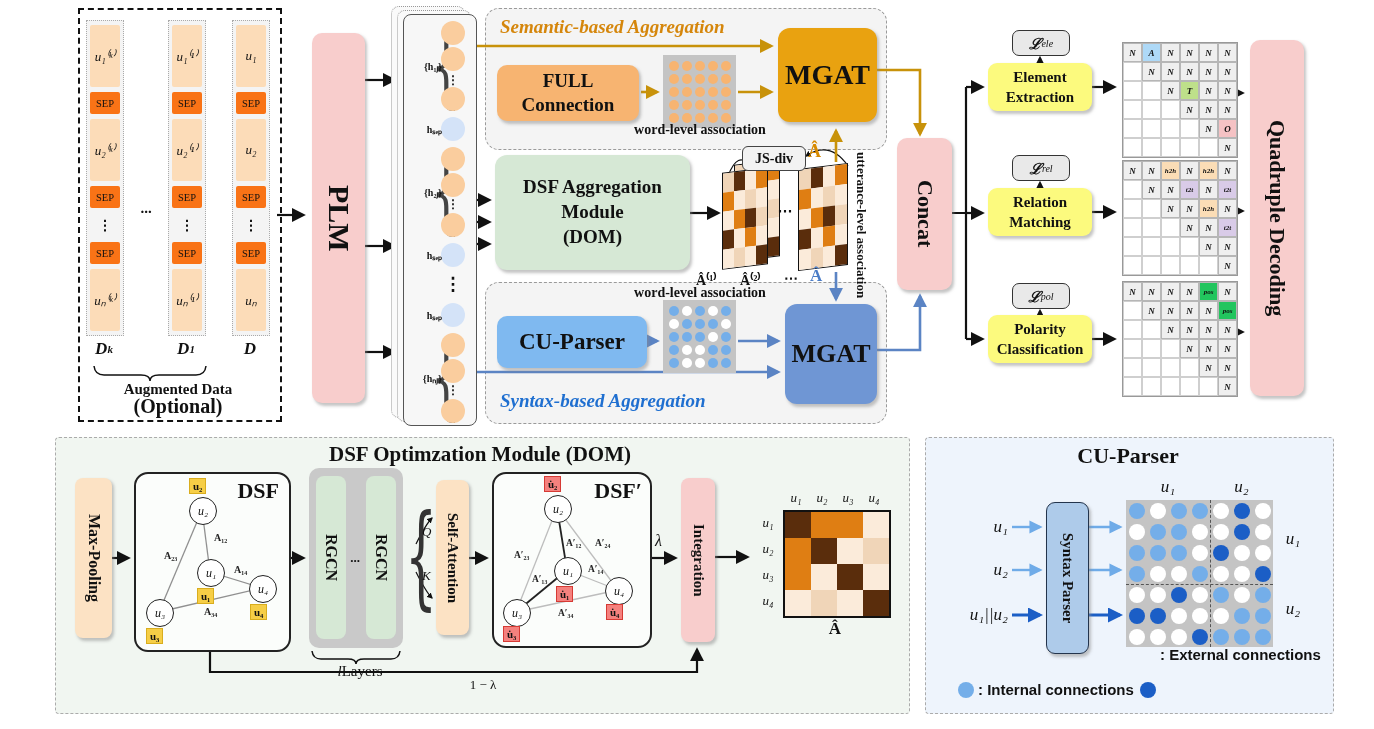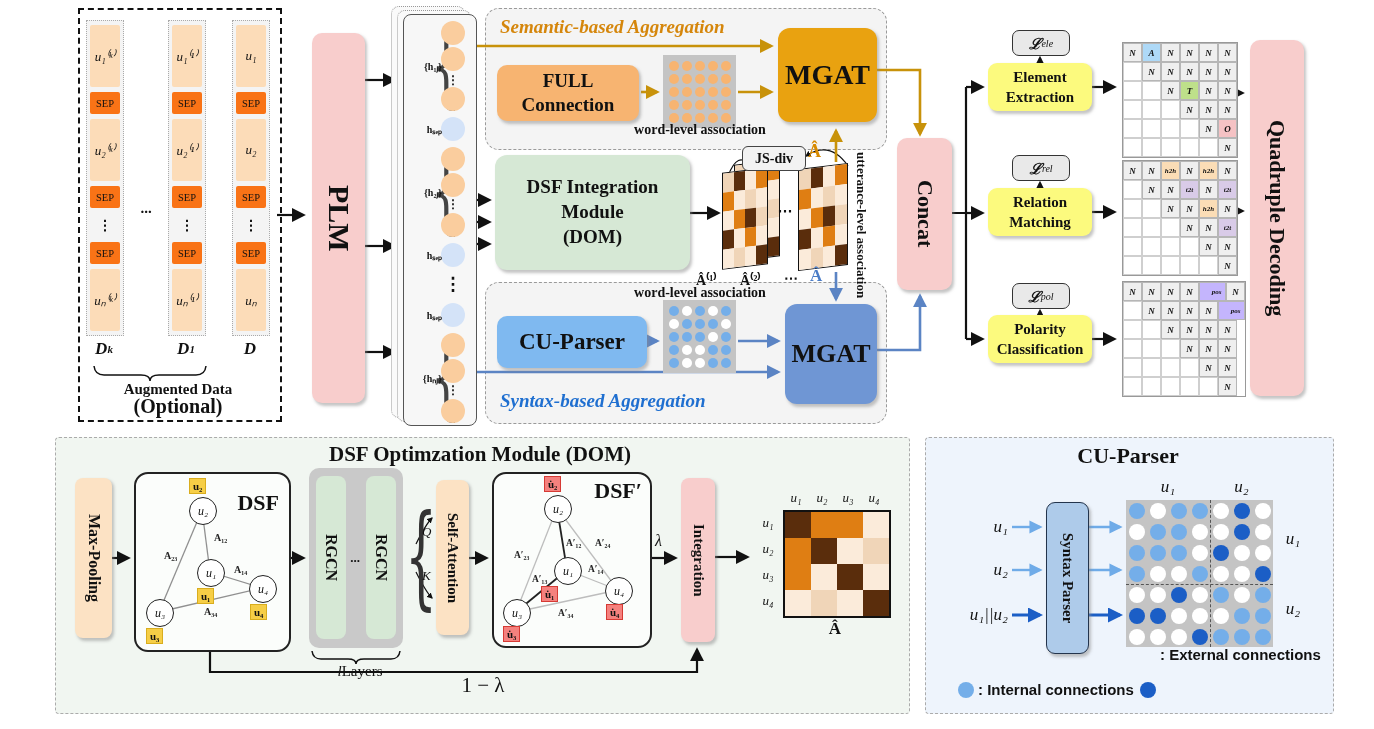--- a/index.html
+++ b/index.html
@@ -45,21 +45,21 @@
   .v-o::before{background:#F7B471;} .v-b::before{background:#74AEE9;}
   .v-w::before{background:#fff;} .v-l::before{background:#74AEE9;}
   .v-d::before{background:#1B5EC6;}
   .nmat{border:1px solid #999;background:#fff;}
   .nmat .gc{width:17px;height:17px;border:0.5px solid #b6b6b6;background:#fff;
     display:flex;align-items:center;justify-content:center;
     font:italic 600 9px "Liberation Serif",serif;}
   .nmat .v-N{background:#EFEFEF;} .nmat .v-A{background:#AED9F7;}
   .nmat .v-T{background:#BEE08A;} .nmat .v-O{background:#F5C2C4;}
   .nmat .v-h2h{background:#FBDDB6;font-size:7px;} .nmat .v-t2t{background:#D9CBE8;font-size:7px;}
-  .nmat .v-pos{background:#c4b5fd;font-size:7px;padding-left:8px;} .nmat .v-blank{background:#fff;border-color:#cfcfcf;}
+  .nmat .v-pos{background:#22c55e;font-size:7px;} .nmat .v-blank{background:#fff;border-color:#cfcfcf;}
   .heat{border:2px solid #111;}
   .heat .gc{width:26px;height:26px;}
   .assoc{border:1.5px solid #111;background:#fff;}
   .assoc .gc{width:11px;height:19px;}
   .assoc-big .gc{width:12px;height:20px;}
   .v-k{background:#5A2D0C;} .v-m{background:#DF7E13;}
   .v-t{background:#F0D5B8;} .v-c{background:#FBEBDA;}
   
   .gnode{position:absolute;width:26px;height:26px;border:1.5px solid #222;border-radius:50%;
          background:#fff;display:flex;align-items:center;justify-content:center;
@@ -296,21 +296,21 @@
         <span class="gc v-o"></span>
         <span class="gc v-o"></span>
         <span class="gc v-o"></span>
         <span class="gc v-o"></span>
       </div>
     </div>
   <div class="abs c b z3" style="left:615px;top:122px;width:170px;height:16px;font-size:14px;">word-level association</div>
   <div class="abs c b z3 shadow" style="left:778px;top:28px;width:99px;height:94px;background:#E9A210;border-radius:12px;font-size:28px;">MGAT</div>
 
   <div class="abs c b z3 shadow" style="left:495px;top:155px;width:195px;height:115px;background:#D6E8D5;border-radius:12px;font-size:19px;line-height:1.3;">
-    <div><span>DSF Integration</span><br><span>Module</span><br><span>(DOM)</span></div>
+    <div><span>DSF Aggregation</span><br><span>Module</span><br><span>(DOM)</span></div>
   </div>
 
   <div class="abs assoc z3" style="left:734px;top:162px;transform:skewY(-7deg);">
       <div class="grow">
         <span class="gc v-t"></span>
         <span class="gc v-k"></span>
         <span class="gc v-c"></span>
         <span class="gc v-m"></span>
       </div>
       <div class="grow">
@@ -636,21 +636,21 @@
 
   <div class="abs z3" style="left:134px;top:472px;width:153px;height:176px;border:2px solid #222;border-radius:14px;background:#FBFDFB;">
     <svg width="153" height="176">
       <g stroke="#909090" stroke-width="1.3">
         <line x1="66" y1="36" x2="74" y2="98"></line>
           <line x1="66" y1="36" x2="23" y2="138"></line>
         <line x1="74" y1="98" x2="126" y2="114"></line>
           <line x1="23" y1="138" x2="126" y2="114"></line>
       </g>
     </svg>
-    <div class="abs b" style="right:10px;top:4px;font-size:22px;margin-top:12px;">DSF</div>
+    <div class="abs b" style="right:10px;top:4px;font-size:22px;">DSF</div>
     <div class="gnode" style="left:53px;top:23px;">u₂</div>
     <div class="gnode" style="left:61px;top:85px;">u₁</div>
     <div class="gnode" style="left:10px;top:125px;">u₃</div>
     <div class="gnode" style="left:113px;top:101px;">u₄</div>
     <div class="ytag" style="left:53px;top:4px;">u₂</div>
     <div class="ytag" style="left:61px;top:114px;">u₁</div>
     <div class="ytag" style="left:10px;top:154px;">u₃</div>
     <div class="ytag" style="left:114px;top:130px;">u₄</div>
     <div class="elab" style="left:78px;top:58px;">A₁₂</div>
     <div class="elab" style="left:28px;top:76px;">A₂₃</div>
@@ -685,34 +685,34 @@
         <line x1="63" y1="34" x2="73" y2="96"></line>
           <line x1="73" y1="96" x2="22" y2="138"></line>
       </g>
     </svg>
     <div class="abs b" style="right:8px;top:4px;font-size:22px;">DSF′</div>
     <div class="gnode" style="left:50px;top:21px;">u₂</div>
     <div class="gnode" style="left:60px;top:83px;">u₁</div>
     <div class="gnode" style="left:9px;top:125px;">u₃</div>
     <div class="gnode" style="left:111px;top:103px;">u₄</div>
     <div class="rtag" style="left:50px;top:2px;">u̇₂</div>
-    <div class="rtag" style="left:47px;top:112px;">u̇₁</div>
+    <div class="rtag" style="left:62px;top:112px;">u̇₁</div>
     <div class="rtag" style="left:9px;top:152px;">u̇₃</div>
     <div class="rtag" style="left:112px;top:130px;">u̇₄</div>
     <div class="elab" style="left:72px;top:64px;font-size:9.5px;">A′₁₂</div>
     <div class="elab" style="left:101px;top:64px;font-size:9.5px;">A′₂₄</div>
     <div class="elab" style="left:20px;top:76px;font-size:9.5px;">A′₂₃</div>
     <div class="elab" style="left:38px;top:100px;font-size:9.5px;">A′₁₃</div>
     <div class="elab" style="left:94px;top:90px;font-size:9.5px;">A′₁₄</div>
     <div class="elab" style="left:64px;top:134px;font-size:9.5px;">A′₃₄</div>
   </div>
 
   <div class="abs i z3" style="left:655px;top:532px;font-size:16px;">λ</div>
   <div class="abs c vtext b z3 pink shadow" style="left:681px;top:478px;width:34px;height:164px;border-radius:8px;font-size:15px;">Integration</div>
-  <div class="abs c z3" style="left:448px;top:676px;width:70px;height:18px;font-size:21px;">1 − λ</div>
+  <div class="abs c z3" style="left:448px;top:676px;width:70px;height:18px;font-size:13px;">1 − λ</div>
 
   <div class="abs z3" style="left:783px;top:488px;width:104px;height:20px;display:flex;">
     <span class="c i" style="width:26px;font-size:13px;">u₁</span>
     <span class="c i" style="width:26px;font-size:13px;">u₂</span>
     <span class="c i" style="width:26px;font-size:13px;">u₃</span>
     <span class="c i" style="width:26px;font-size:13px;">u₄</span>
   </div>
   <div class="abs z3" style="left:755px;top:510px;width:26px;height:104px;display:flex;flex-direction:column;">
     <span class="c i" style="height:26px;font-size:13px;">u₁</span>
     <span class="c i" style="height:26px;font-size:13px;">u₂</span>

